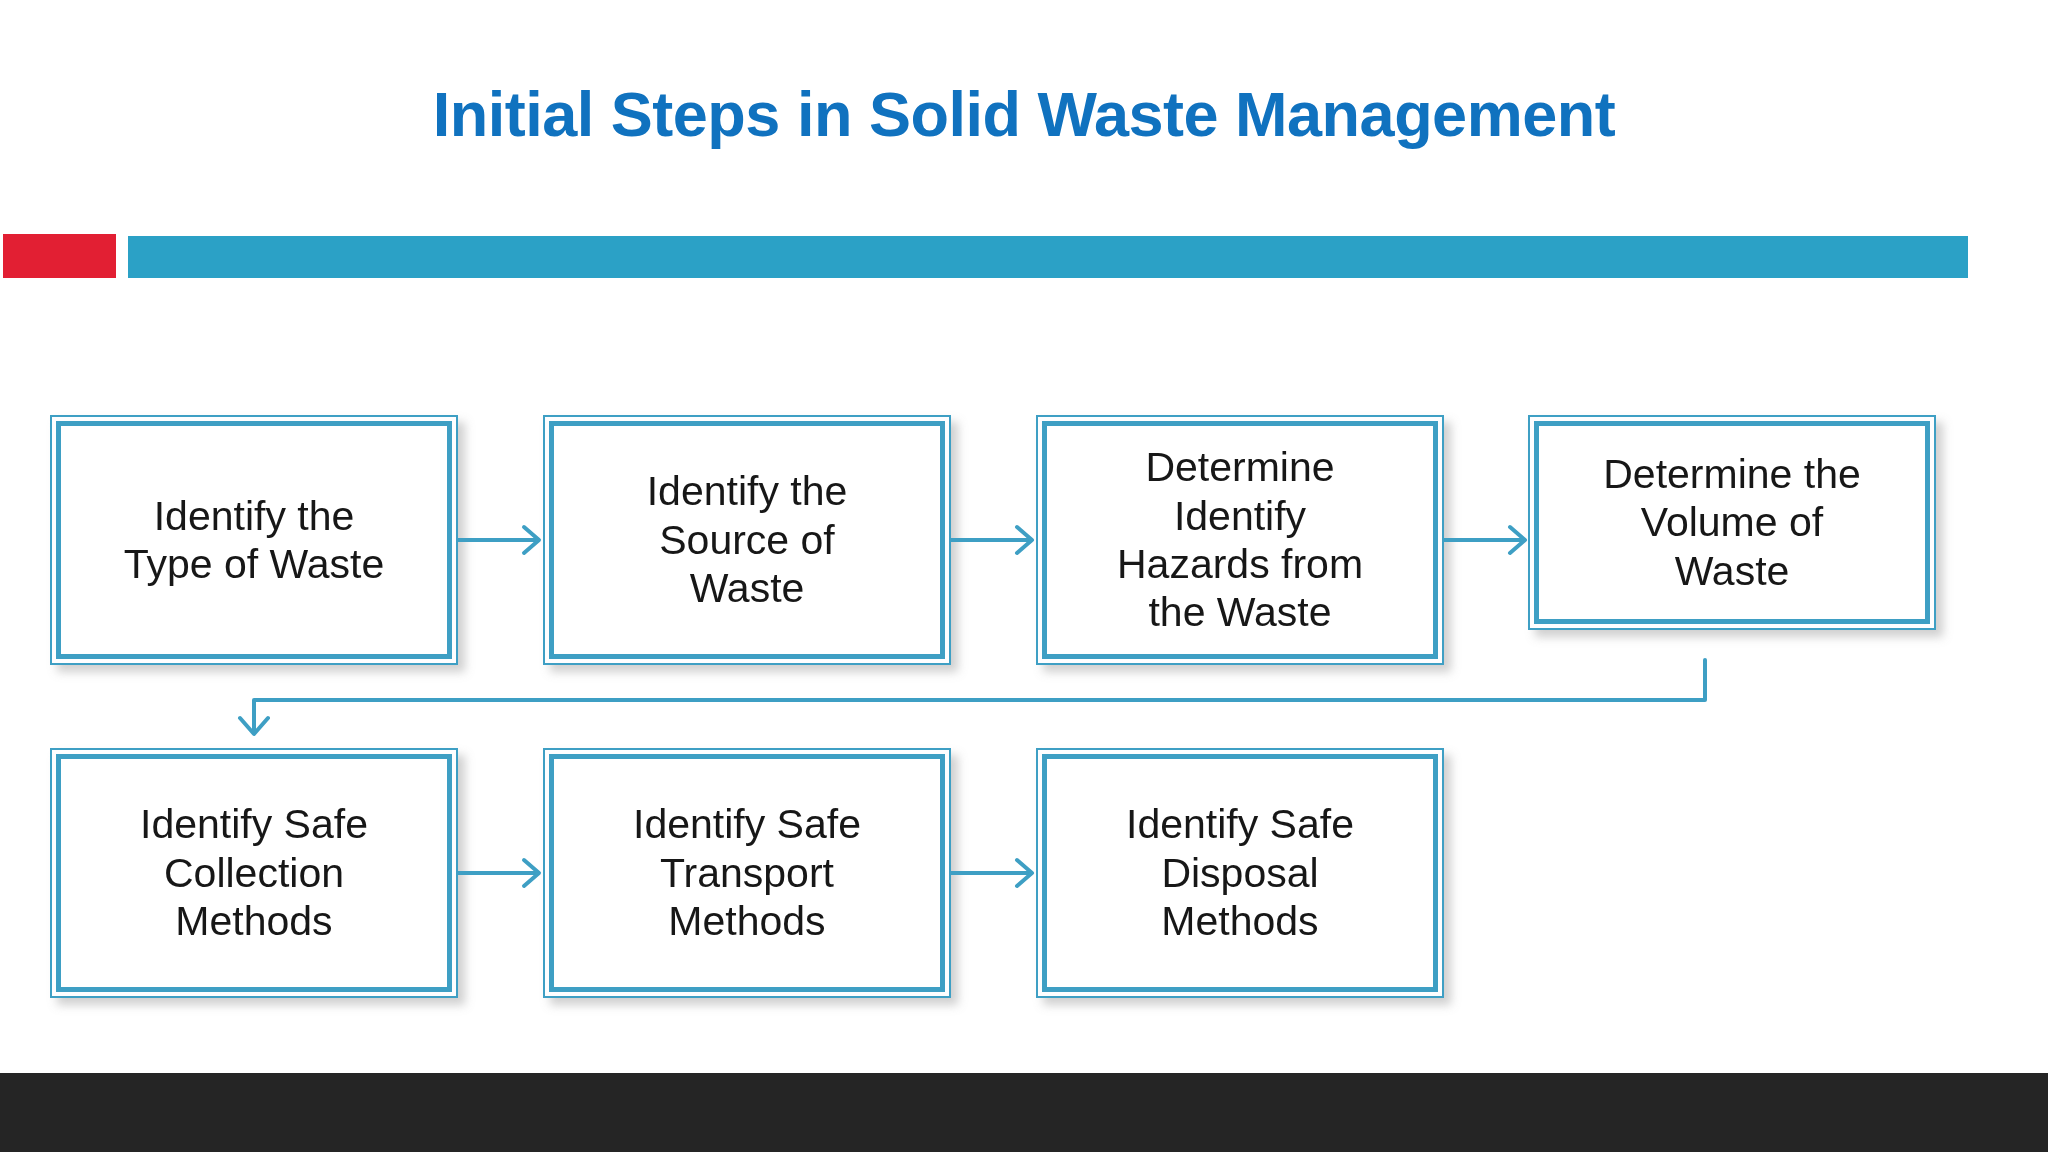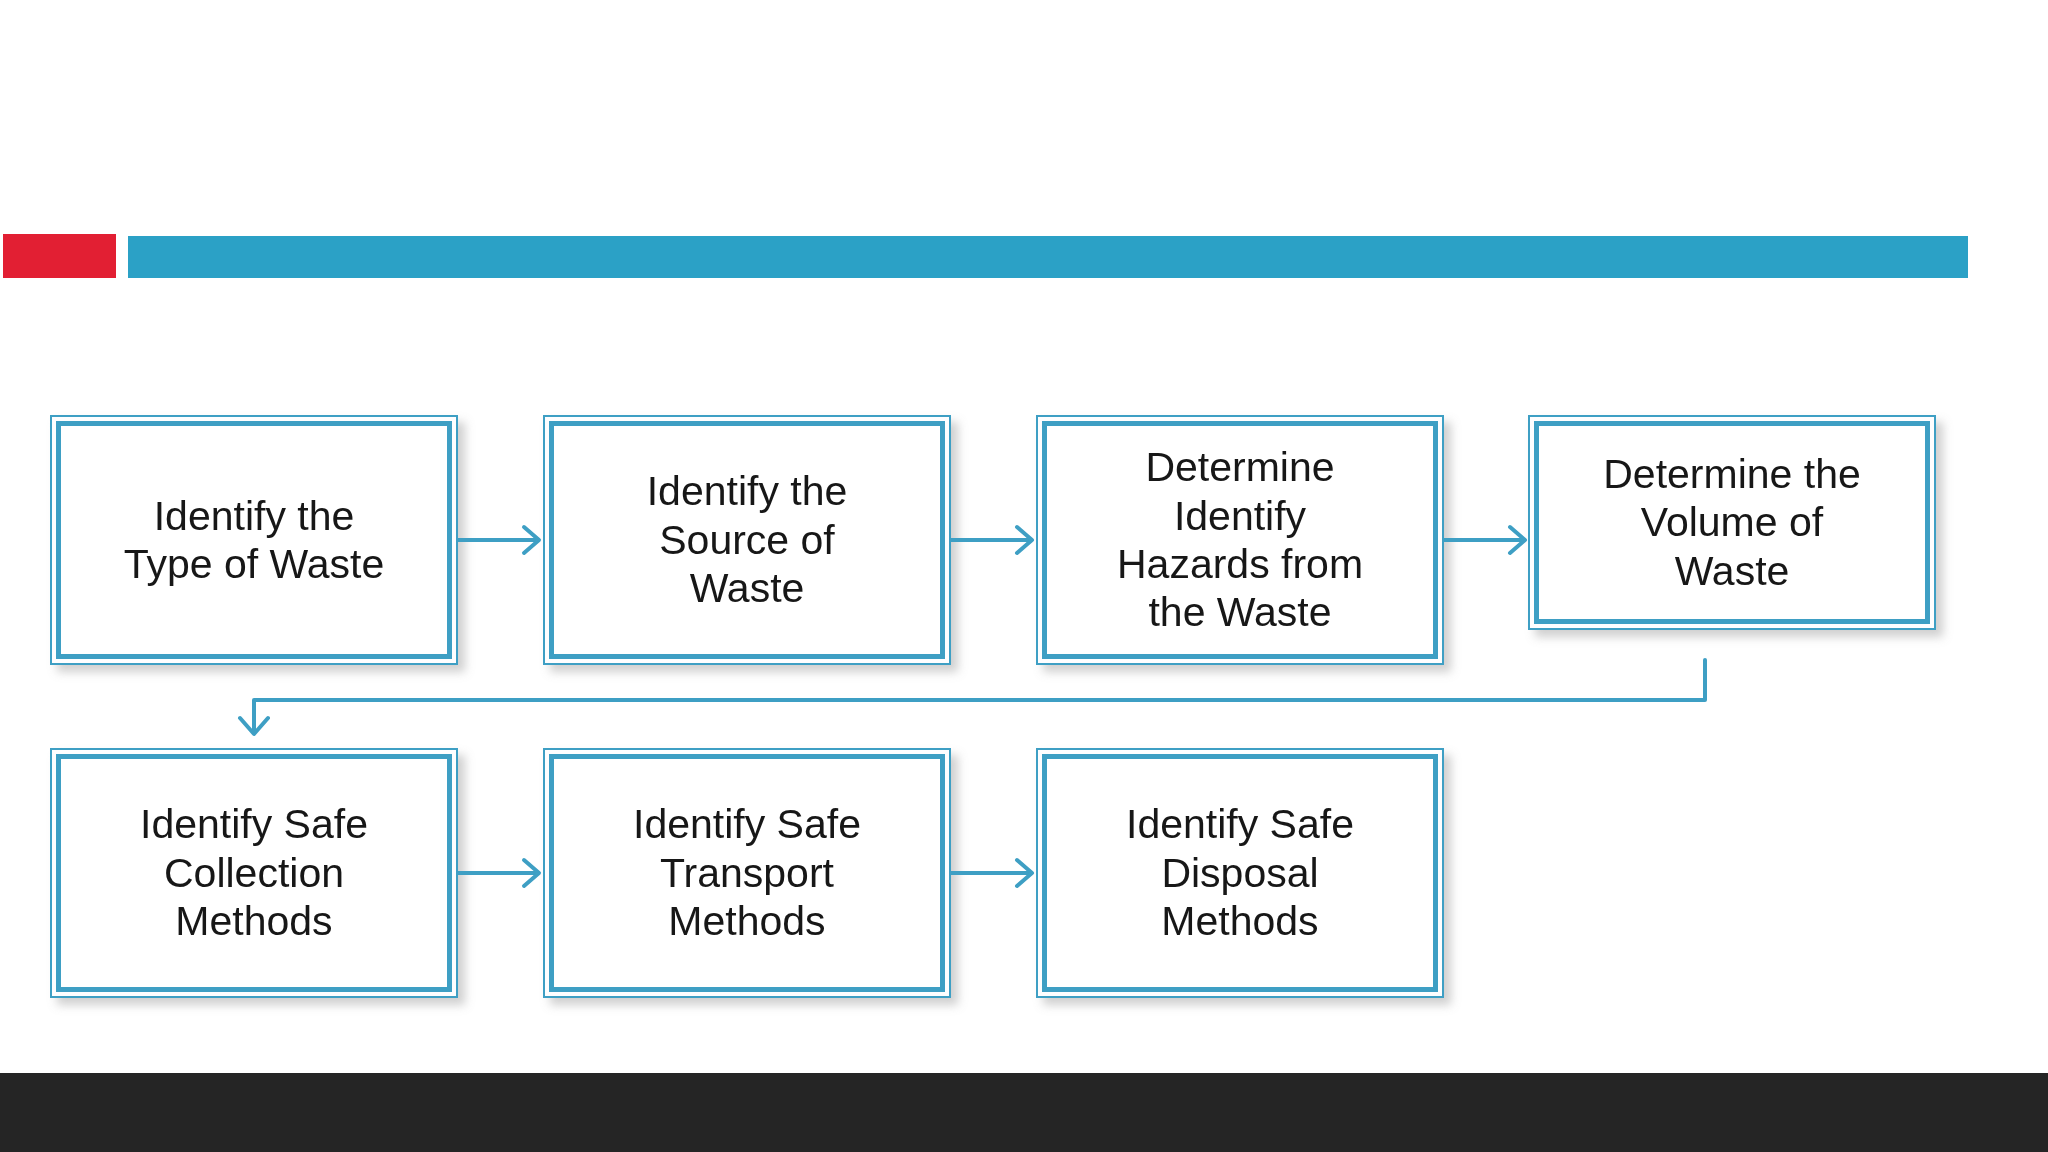--- a/index.html
+++ b/index.html
@@ -99,20 +99,21 @@
     width: 2048px;
     height: 79px;
     background: #252525;
   }
 </style>
 </head>
 <body>
 
 <div id="slide">
 
+  <div id="title">Initial Steps in Solid Waste Management</div>
 
   <div id="accent-red"></div>
   <div id="accent-teal"></div>
 
   <div class="flow-box" style="left:50px; top:415px; width:408px; height:250px;">
     <div class="inner">
       <div class="label">Identify the
 Type of Waste</div>
     </div>
   </div>

